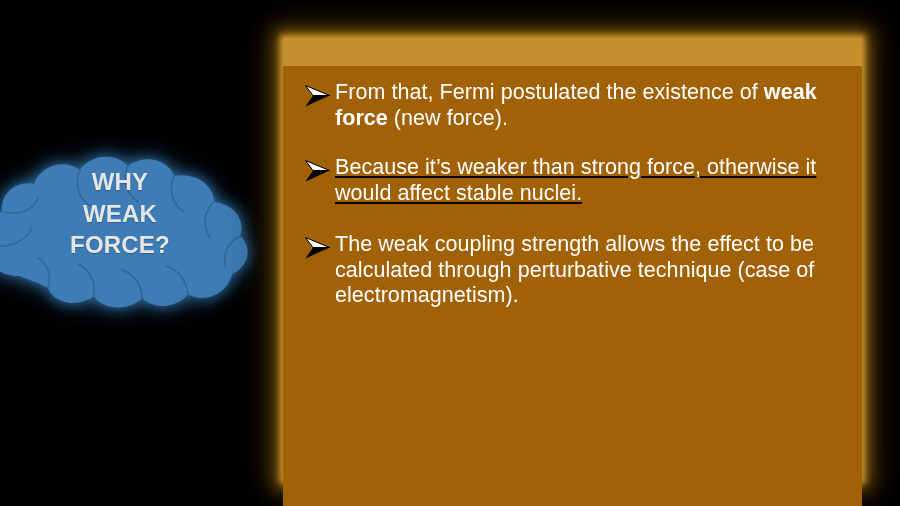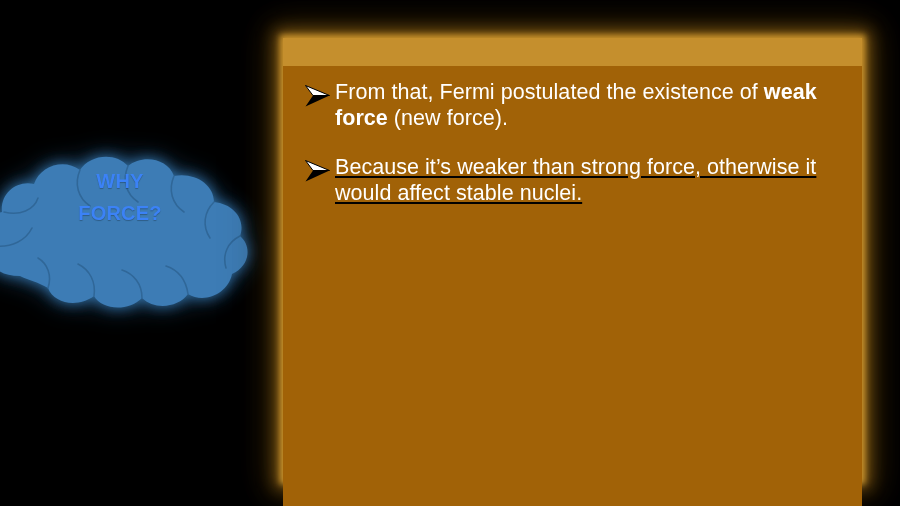--- a/index.html
+++ b/index.html
@@ -30,23 +30,23 @@
     width: 276px;
     height: 172px;
     overflow: visible;
   }
   #cloud-text {
     position: absolute;
     left: 20px;
     top: 16px;
     width: 236px;
     text-align: center;
-    color: #3b82f6;
+    color: #e5e5e5;
     font-weight: bold;
-    font-size: 20px;
+    font-size: 24px;
     line-height: 31.5px;
     letter-spacing: 0.2px;
     text-shadow: 0 1px 1px rgba(0,0,0,0.25);
     pointer-events: none;
   }
   #cloud-text span { display: block; white-space: nowrap; }
 
   
   #content-panel-glow {
     position: absolute;
@@ -150,20 +150,21 @@
         <path d="M258,86 C246,92 240,104 244,118"></path>
         <path d="M206,144 C204,130 196,120 184,116"></path>
         <path d="M160,148 C160,134 152,124 140,120"></path>
         <path d="M112,146 C114,132 108,120 96,114"></path>
         <path d="M66,138 C70,126 66,114 56,108"></path>
       </g>
     </svg>
 
     <div id="cloud-text">
       <span>WHY</span>
+      <span>WEAK</span>
       <span>FORCE?</span>
     </div>
   </div>
 
   <div id="content-panel-glow"></div>
   <div id="content-panel">
 
     <div class="bullet-row">
       <span class="bullet-glyph">
         <svg viewBox="0 0 27 24" aria-hidden="true">
@@ -180,15 +181,24 @@
       <span class="bullet-glyph">
         <svg viewBox="0 0 27 24" aria-hidden="true">
           <path d="M1.5,1.5 L25.5,11.5 L1.5,22.5 L9,11.5 Z" fill="#000000"></path>
           <path d="M1.5,1.5 L25.5,11.5 L9,11.5 Z" fill="#ffffff" stroke="#000000" stroke-width="1"></path>
         </svg>
       </span>
       <span class="bullet-text">Because it’s weaker than strong force, otherwise it would affect stable nuclei.</span>
     </div>
 
 
+    <div class="bullet-row">
+      <span class="bullet-glyph">
+        <svg viewBox="0 0 27 24" aria-hidden="true">
+          <path d="M1.5,1.5 L25.5,11.5 L1.5,22.5 L9,11.5 Z" fill="#000000"></path>
+          <path d="M1.5,1.5 L25.5,11.5 L9,11.5 Z" fill="#ffffff" stroke="#000000" stroke-width="1"></path>
+        </svg>
+      </span>
+      <span class="bullet-text">The weak coupling strength allows the effect to be calculated through perturbative technique (case of electromagnetism).</span>
+    </div>
 
   </div>
 </div>
 
 </body></html>

